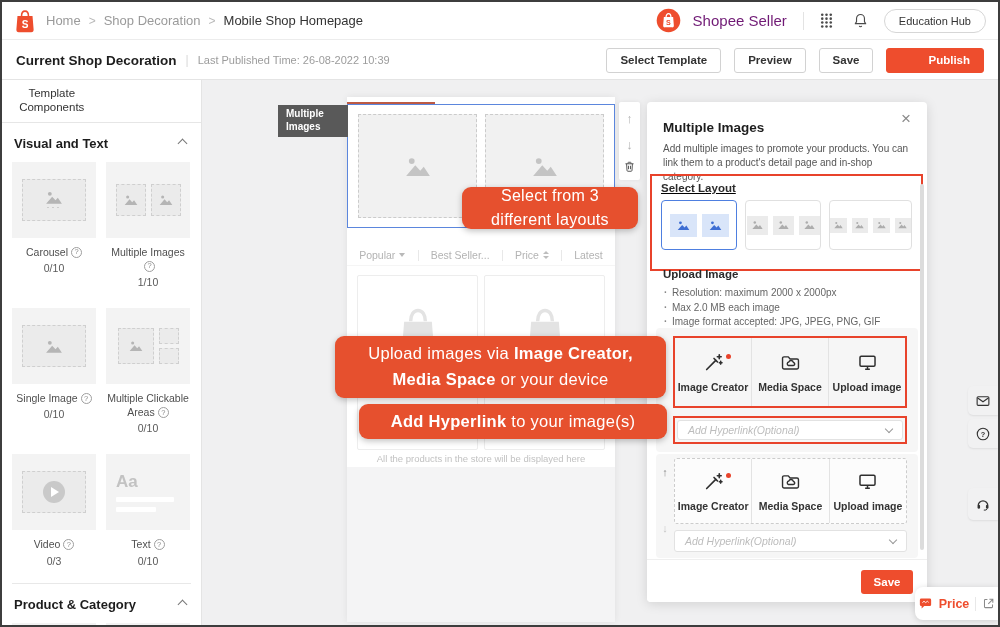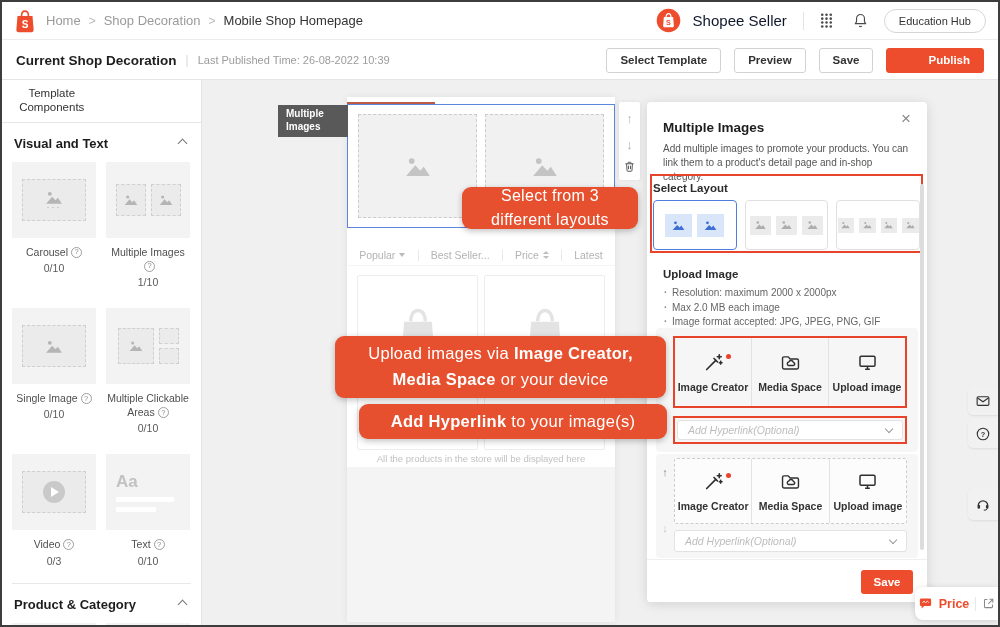--- a/index.html
+++ b/index.html
@@ -9,21 +9,21 @@
   
   .topbar { position:absolute; left:0; top:0; width:100%; height:38px; background:#fff; border-bottom:1px solid #ececec; display:flex; align-items:center; justify-content:space-between; padding:0 12px; z-index:40; }
   .tb-left { display:flex; align-items:center; gap:10px; }
   .logo-bag { width:22px; height:24px; display:inline-flex; }
   .breadcrumb { display:flex; align-items:center; gap:8px; font-size:13px; }
   .crumb.muted { color:#9a9a9a; }
   .crumb.current { color:#333; }
   .sep { color:#b9b9b9; font-size:12px; }
   .tb-right { display:flex; align-items:center; gap:12px; }
   .seller-logo { width:25px; height:25px; display:inline-flex; }
-  .brand { font-size:15px; color:#0f172a; margin-right:4px; }
+  .brand { font-size:15px; color:#701a75; margin-right:4px; }
   .vdiv { width:1px; height:18px; background:#e3e3e3; }
   .icon-btn { width:22px; height:22px; display:inline-flex; align-items:center; justify-content:center; color:#4a4a4a; }
   .icon-btn svg { width:17px; height:17px; }
   .pill { border:1px solid #d6d6d6; background:#fff; border-radius:14px; font-size:11px; color:#333; padding:5px 14px; font-family:inherit; }
 
   
   .actionbar { position:absolute; left:0; top:39px; width:100%; height:39px; background:#fff; border-bottom:1px solid #e4e4e4; display:flex; align-items:center; justify-content:space-between; padding:0 14px; z-index:39; }
   .ab-left { display:flex; align-items:center; gap:9px; }
   .ab-title { font-size:13.5px; font-weight:bold; color:#1d1d1d; }
   .ab-pipe { color:#d9d9d9; font-size:12px; }
@@ -101,21 +101,21 @@
   .co-upload { left:133px; top:256px; width:331px; height:62px; font-size:16.5px; line-height:1.55; }
   .co-hyperlink { left:157px; top:324px; width:308px; height:35px; font-size:16.5px; }
 
   
   .panel { position:absolute; left:445px; top:22px; width:280px; height:500px; background:#fff; border-radius:4px; box-shadow:0 2px 12px rgba(0,0,0,.13); z-index:5; }
   .close-icon { position:absolute; right:12px; top:10px; font-size:0; width:14px; height:14px; }
   .close-icon::before { content:"\00d7"; font-size:17px; color:#8a8a8a; line-height:14px; }
   .pn-title { position:absolute; left:16px; top:18px; font-size:13.5px; font-weight:bold; color:#1d1d1d; }
   .pn-desc { position:absolute; left:16px; top:40px; width:251px; font-size:10px; color:#555; line-height:1.4; }
   .red-box { position:absolute; border:2px solid #e8432b; }
-  .rb-layout { left:3px; top:72px; width:273px; height:79px; padding:6px 1px; }
+  .rb-layout { left:3px; top:72px; width:273px; height:97px; padding:6px 9px;text-decoration:underline; }
   .pn-sub { font-size:11.5px; font-weight:bold; color:#2b2b2b; }
   .layout-row { display:flex; gap:8px; margin-top:6px; }
   .layout-card { flex:1; height:50px; border:1px solid #e0e0e0; border-radius:4px; background:#fff; display:flex; align-items:center; justify-content:center; gap:5px; }
   .layout-card.selected { border:1.5px solid #4e7fe0; }
   .lt { background:#ebebeb; color:#adadad; display:flex; align-items:center; justify-content:center; }
   .layout-card.selected .lt { background:#d9e5f9; color:#3e6ed3; }
   .lt-2 { width:27px; height:23px; } .lt-2 svg { width:15px; height:11px; }
   .lt-3 { width:21px; height:19px; } .lt-3 svg { width:13px; height:10px; }
   .lt-4 { width:16.5px; height:15px; } .lt-4 svg { width:11px; height:8px; }
   .pn-upload-label { position:absolute; left:16px; top:166px; font-size:11.5px; font-weight:bold; color:#2b2b2b; }

